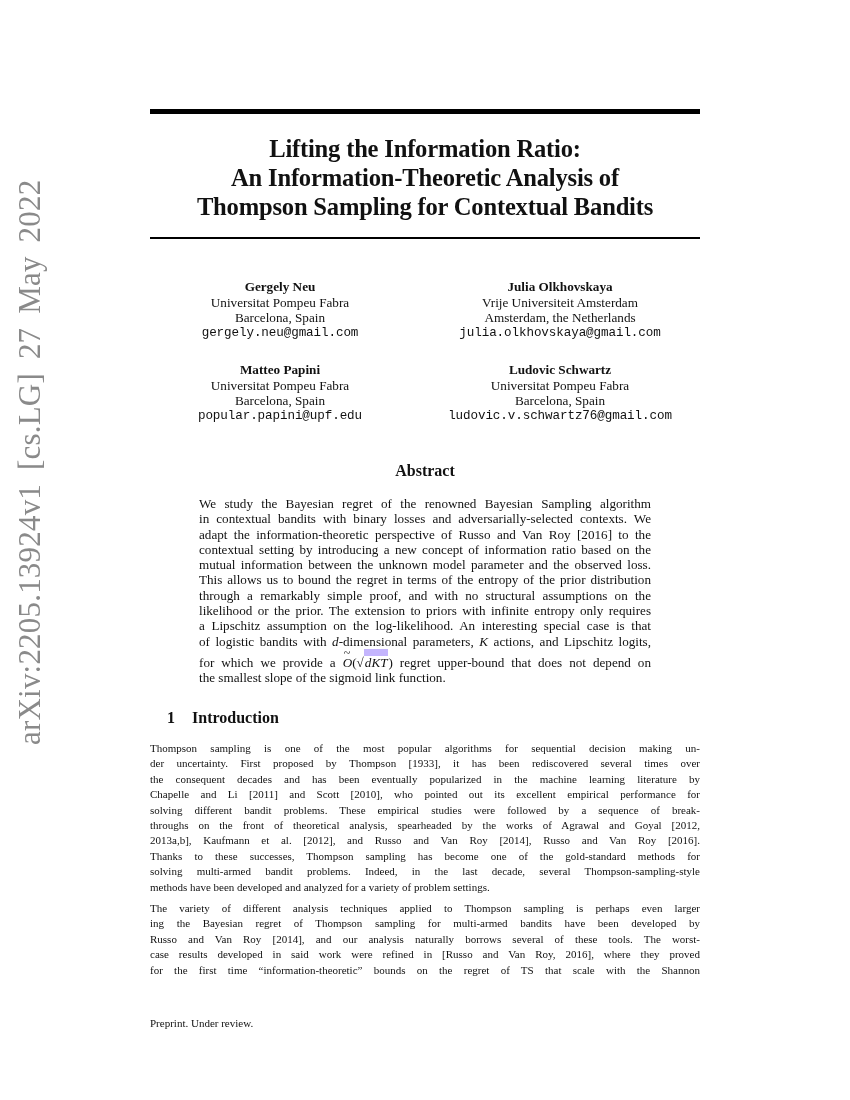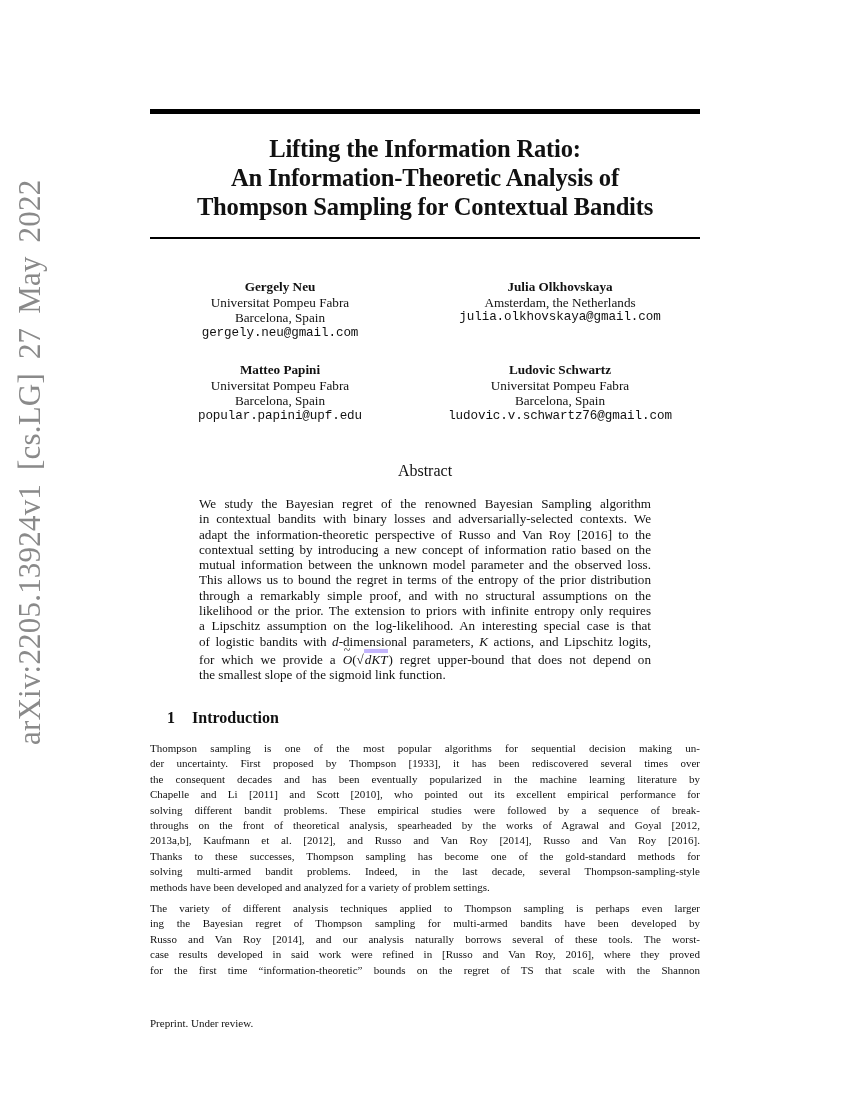--- a/index.html
+++ b/index.html
@@ -75,21 +75,21 @@
       font-family: "Liberation Mono", "DejaVu Sans Mono", monospace;
       font-size: 12.6px;
       letter-spacing: -0.1px;
     }
     .abstract-heading {
       position: absolute;
       left: 150px;
       top: 462px;
       width: 550px;
       text-align: center;
-      font-weight: normal;
+      font-weight: bold;
       font-size: 16px;
     }
     .abstract-body {
       position: absolute;
       left: 199px;
       top: 496px;
       width: 452px;
       font-size: 13.15px;
       line-height: 15.3px;
       text-align: justify;
@@ -122,21 +122,21 @@
     }
     .footer {
       position: absolute;
       left: 150px;
       top: 1017px;
       font-size: 11px;
     }
     .math-i { font-style: italic; }
     .sqrt {
       display: inline-block;
-      border-top: 4px solid #c4b5fd;
+      border-top: 7px solid #c4b5fd;
       padding: 0 1px;
       line-height: 13px;
     }
     .otilde { position: relative; font-style: italic; }
     .otilde::before {
       content: "~";
       position: absolute;
       left: 1px;
       top: -9px;
       font-style: normal;
@@ -158,20 +158,21 @@
 
 <div class="authors">
   <div class="author" style="left: 0px; top: 0px;">
     <div class="name">Gergely Neu</div>
     <div>Universitat Pompeu Fabra</div>
     <div>Barcelona, Spain</div>
     <div class="email">gergely.neu@gmail.com</div>
   </div>
   <div class="author" style="left: 280px; top: 0px;">
     <div class="name">Julia Olkhovskaya</div>
+    <div>Vrije Universiteit Amsterdam</div>
     <div>Amsterdam, the Netherlands</div>
     <div class="email">julia.olkhovskaya@gmail.com</div>
   </div>
   <div class="author" style="left: 0px; top: 83px;">
     <div class="name">Matteo Papini</div>
     <div>Universitat Pompeu Fabra</div>
     <div>Barcelona, Spain</div>
     <div class="email">popular.papini@upf.edu</div>
   </div>
   <div class="author" style="left: 280px; top: 83px;">

